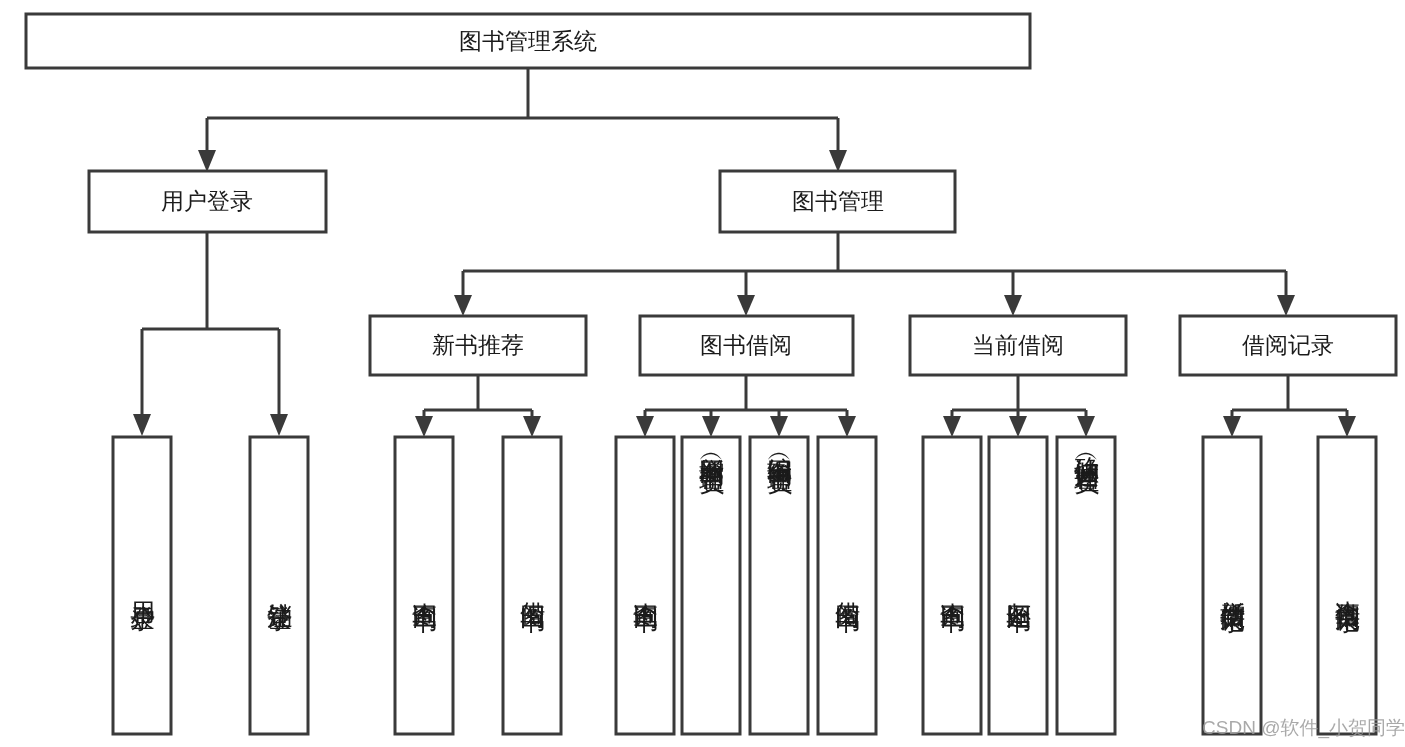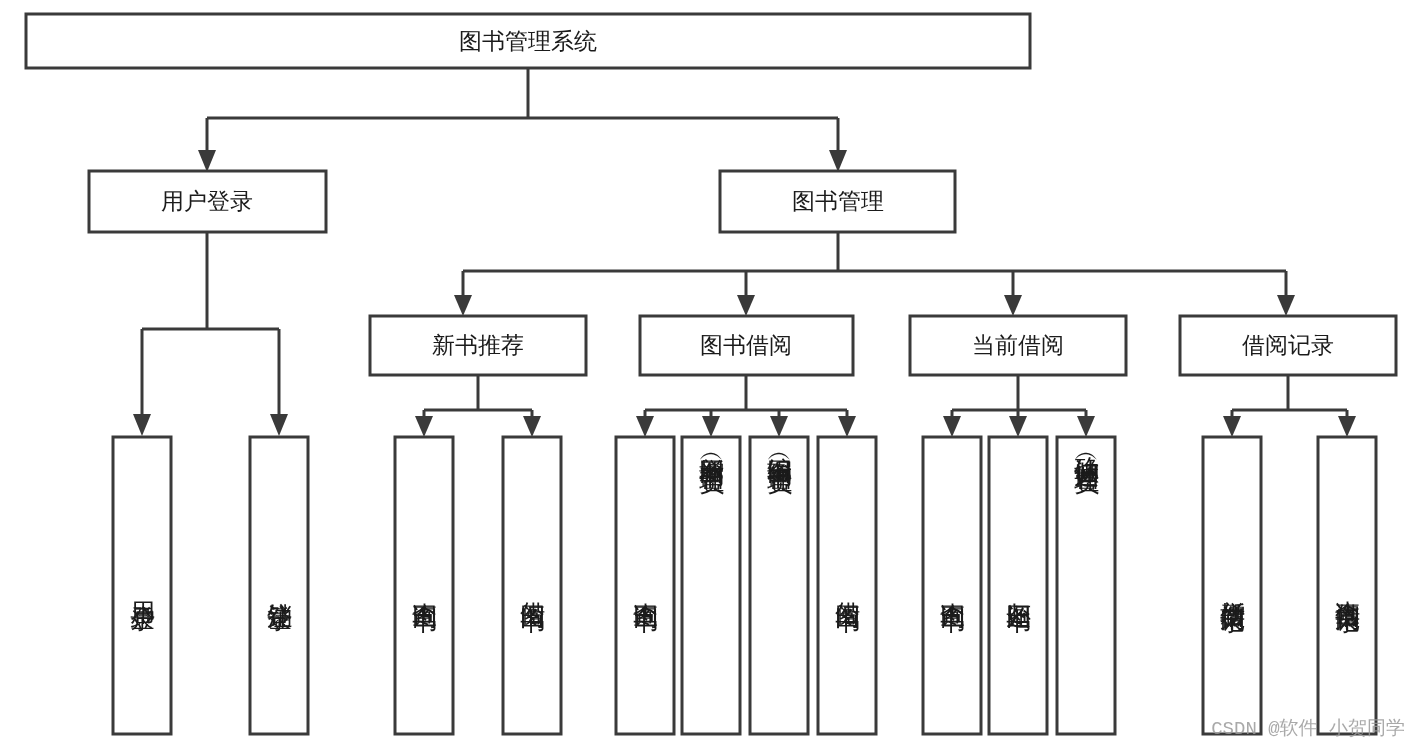--- a/index.html
+++ b/index.html
@@ -64,21 +64,21 @@
     line-height: 1.06;
     letter-spacing: 2px;
     color: #1b1b1b;
     white-space: nowrap;
     text-align: center;
   }
   #watermark {
     position: absolute;
     right: 8px;
     bottom: 6px;
-    font-family: Liberation Mono, monospace;
+    font-family: Liberation Sans, sans-serif;
     font-size: 19px;
     color: #9b9b9b;
     white-space: nowrap;
     opacity: 0.85;
   }
 </style>
 </head>
 <body>
 
 <div id="diagram-root">

